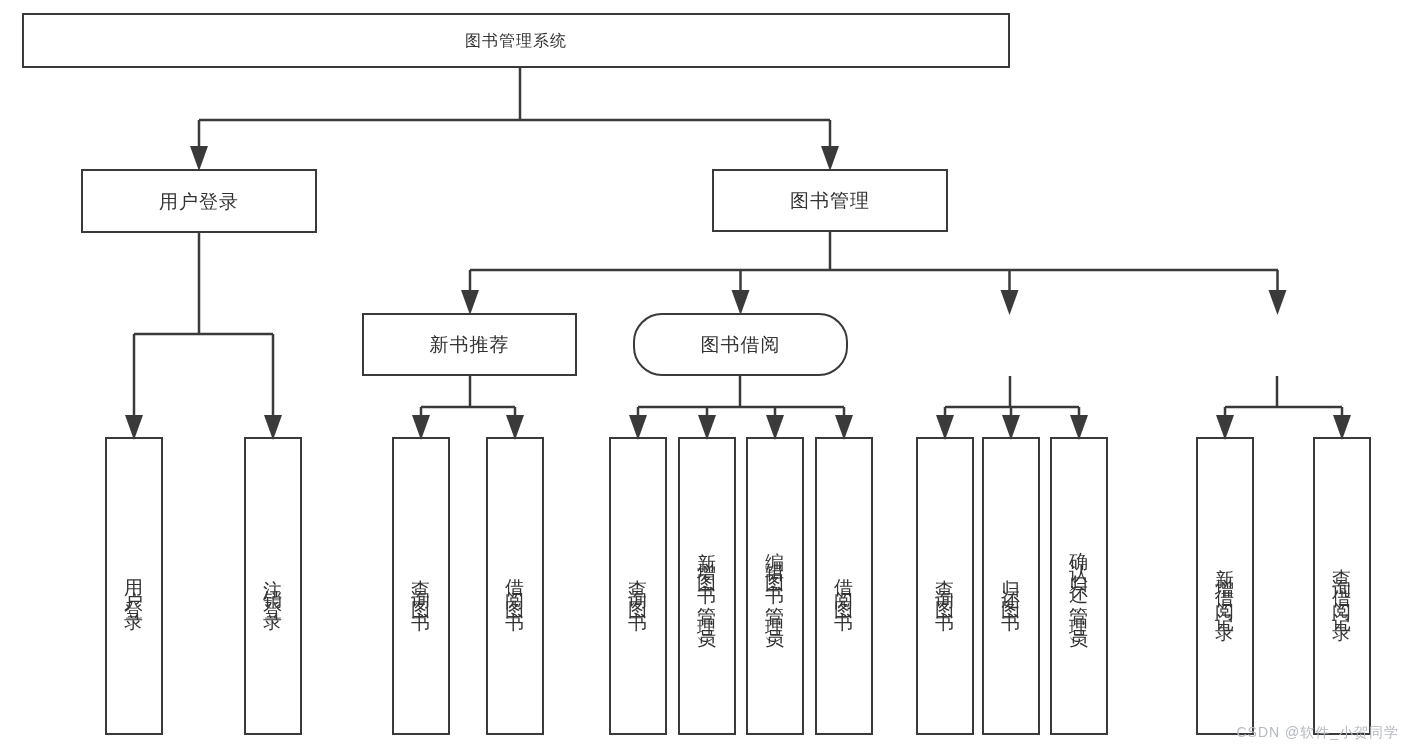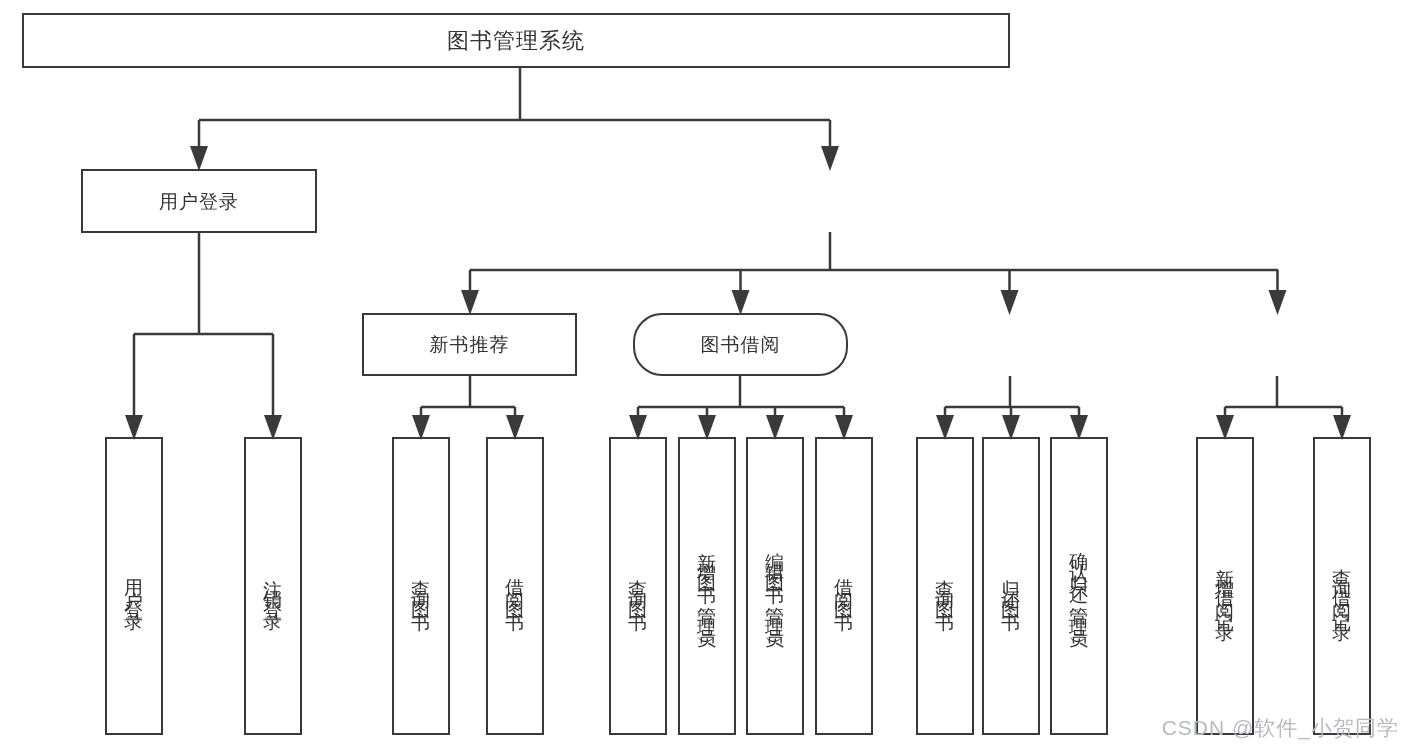--- a/index.html
+++ b/index.html
@@ -20,21 +20,21 @@
   .box {
     position: absolute;
     box-sizing: border-box;
     background: #ffffff;
     border: 2.5px solid #3a3a3a;
     display: flex;
     align-items: center;
     justify-content: center;
     color: #333333;
   }
-  .box.root .lbl { font-size: 22px; letter-spacing: 1px; }
+  .box.root .lbl { font-size: 16px; letter-spacing: 1px; }
   .box.branch .lbl { font-size: 19px; letter-spacing: 1px; }
   .lbl { line-height: 1; white-space: nowrap; }
   .leaf .lbl {
     writing-mode: vertical-rl;
     text-orientation: mixed;
     font-size: 19px;
     line-height: 1;
     letter-spacing: 11px;
     white-space: nowrap;
   }
@@ -48,37 +48,40 @@
   .connectors path.lines {
     fill: none;
     stroke: #3a3a3a;
     stroke-width: 2.5;
   }
   .connectors polygon { fill: #3a3a3a; }
   .watermark {
     position: absolute;
     right: 6px;
     bottom: 5px;
-    font-size: 21px;
+    font-size: 14px;
     color: #b6b9c0;
     letter-spacing: 1px;
     white-space: nowrap;
   }
 </style>
 </head>
 <body>
 
 <div class="stage">
 
   <div class="box root" style="left:22px; top:13px; width:988px; height:55px;">
     <span class="lbl">图书管理系统</span>
   </div>
 
   <div class="box branch" style="left:81px; top:169px; width:236px; height:64px;">
     <span class="lbl">用户登录</span>
+  </div>
+  <div class="box branch" style="left:712px; top:169px; width:236px; height:63px;">
+    <span class="lbl">图书管理</span>
   </div>
 
   <div class="box branch" style="left:362px; top:313px; width:215px; height:63px;">
     <span class="lbl">新书推荐</span>
   </div>
   <div class="box branch" style="left:633px; top:313px; width:215px; height:63px;border-radius:29px;">
     <span class="lbl">图书借阅</span>
   </div>
 
   <div class="box leaf" style="left:105px; top:437px; width:58px; height:298px;">

